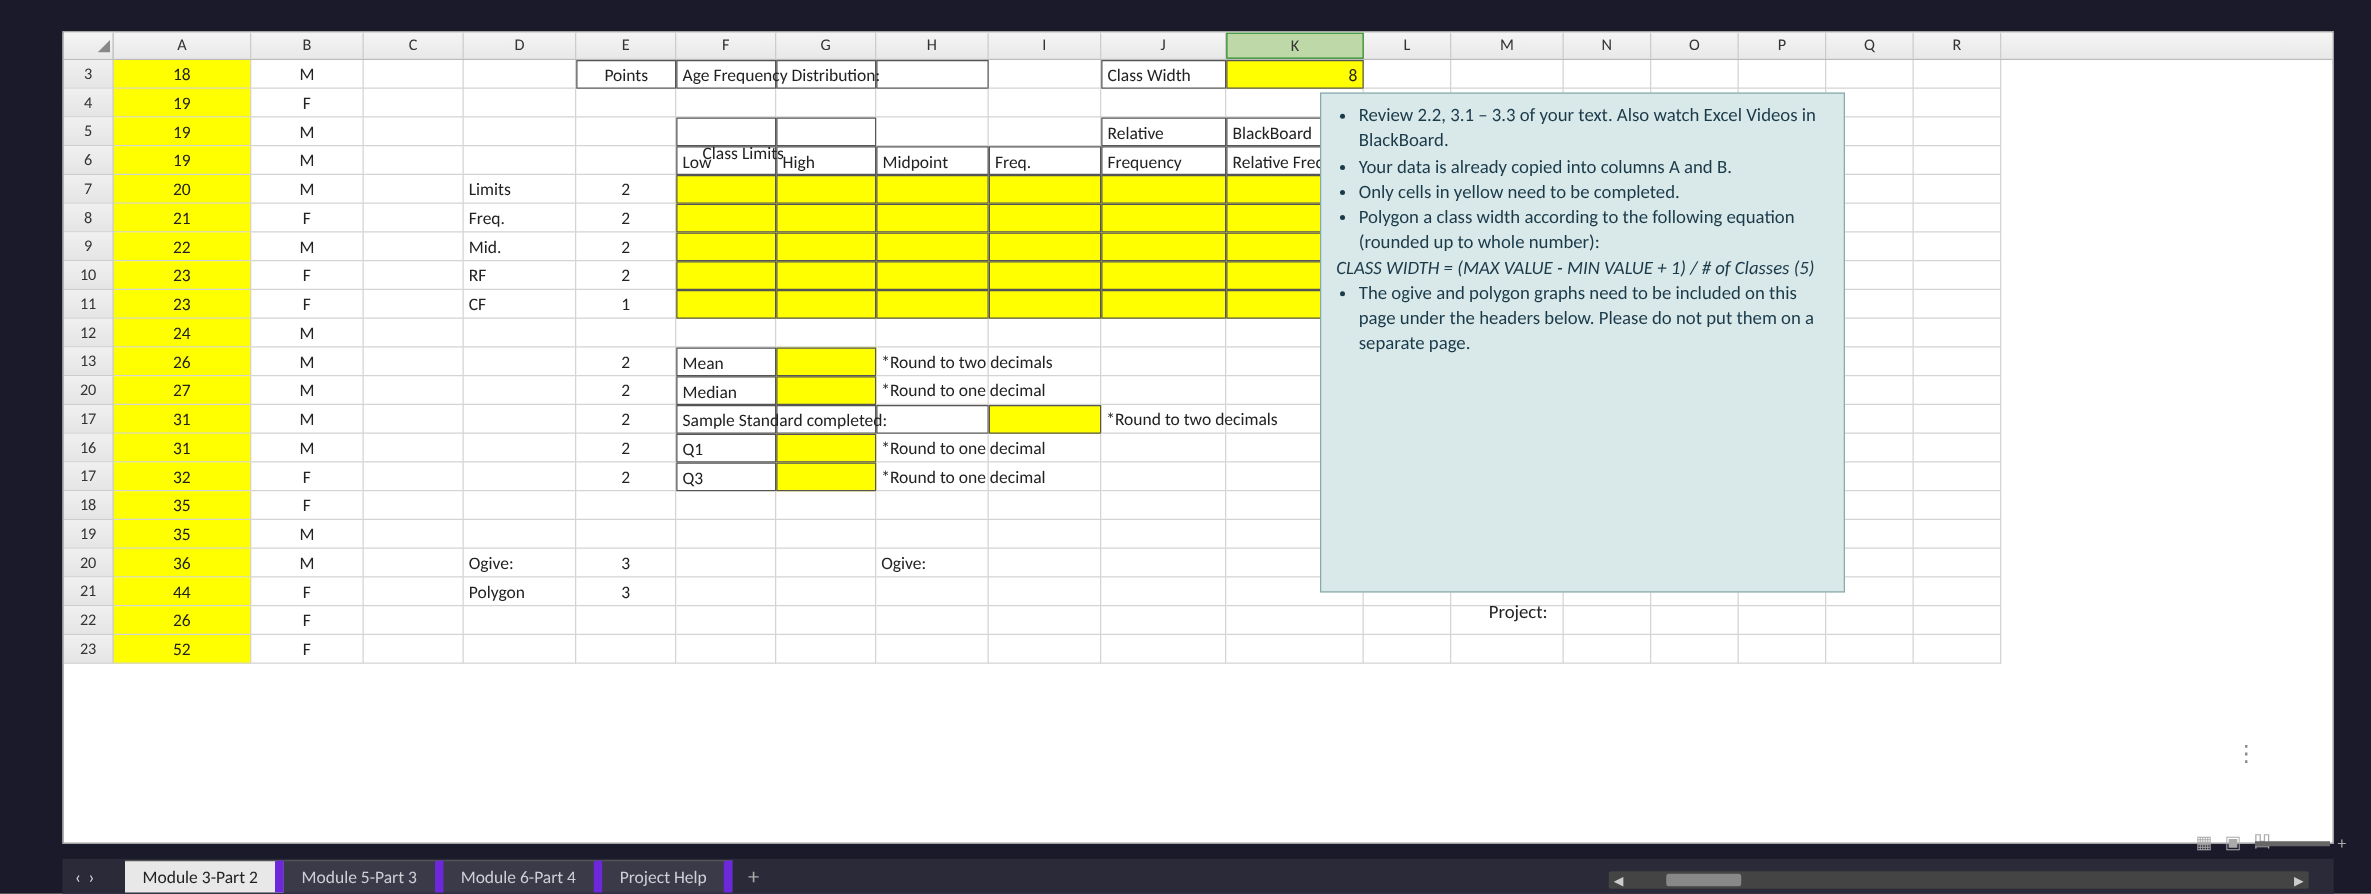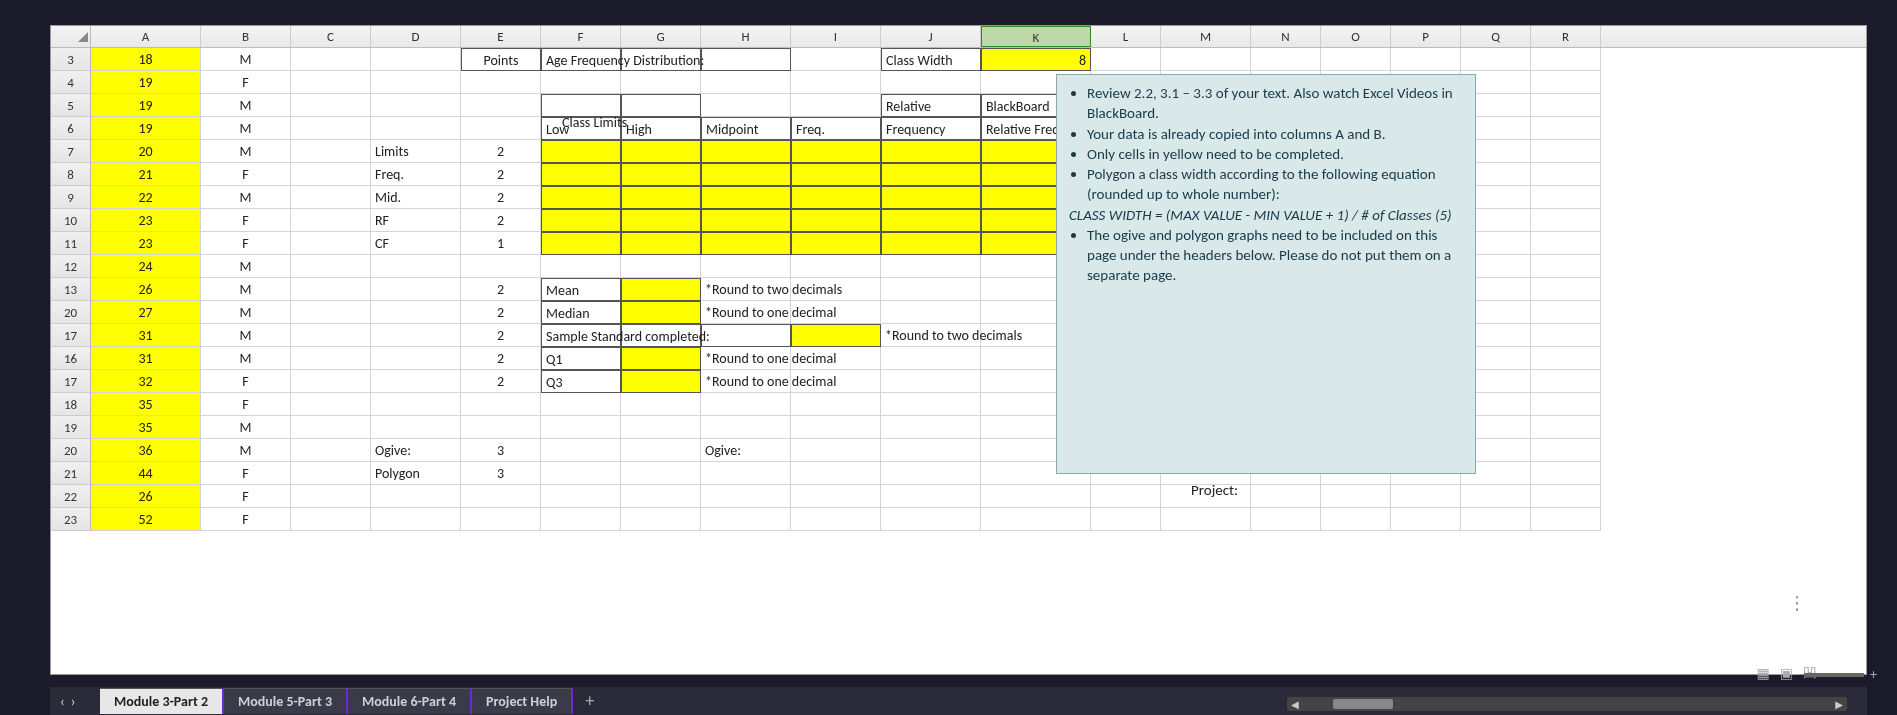--- a/index.html
+++ b/index.html
@@ -95,24 +95,23 @@
   display:flex; align-items:center; gap:6px;
   padding:0 10px;
   color:#ddd;
 }
 .nav-arrows span{cursor:pointer;font-size:14px}
 .tab {
   padding: 4px 14px;
   background: #3a3a48;
   color: #cfcfd8;
   font-size: 14px;
-  border-right: 2px solid #6d28d9;
+  border-right: 7px solid #6d28d9;
   border-top:1px solid #555;
   cursor: pointer;
-  font-weight: bold;
 }
 .tab.active { background: #e8e8e8; color: #222; }
 .tab-add { color:#aaa; padding:0 12px; font-size:18px; cursor:pointer; }
 .hscroll {
   position:absolute; right:20px; bottom:4px;
   width:560px; height:14px;
   background:#444; border-radius:2px;
   display:flex; align-items:center;
 }
 .hscroll .thumb{ width:60px;height:10px;background:#888;margin-left:30px;border-radius:2px;}

